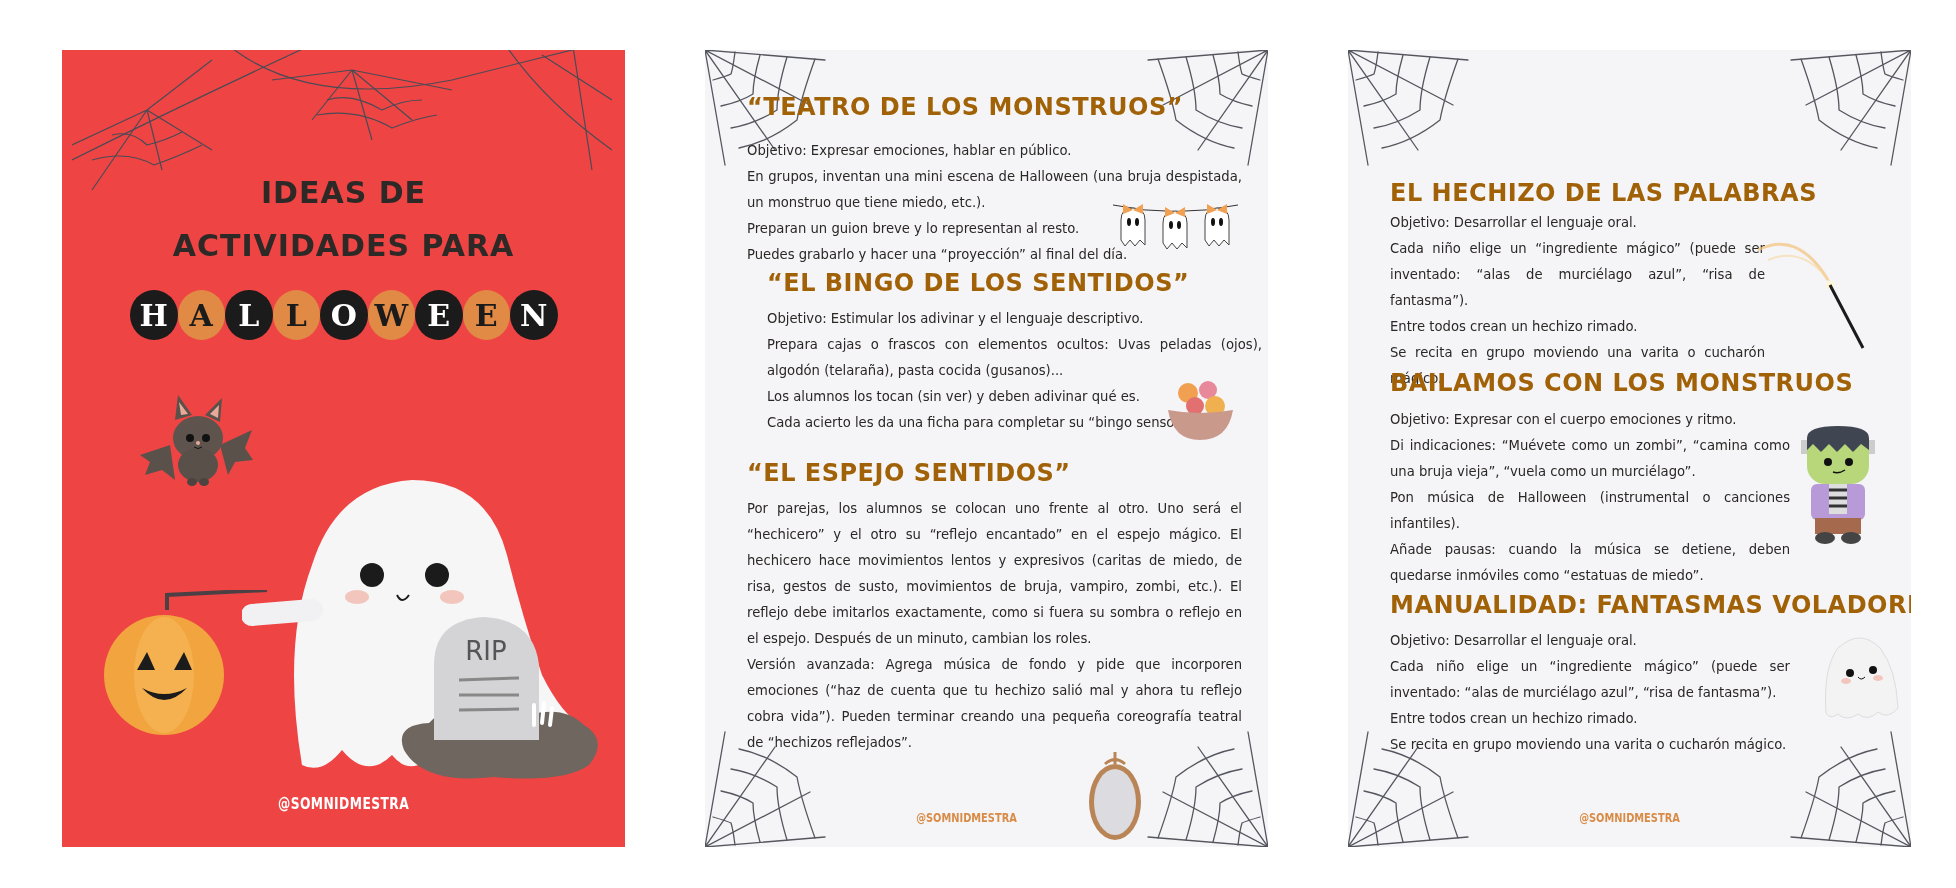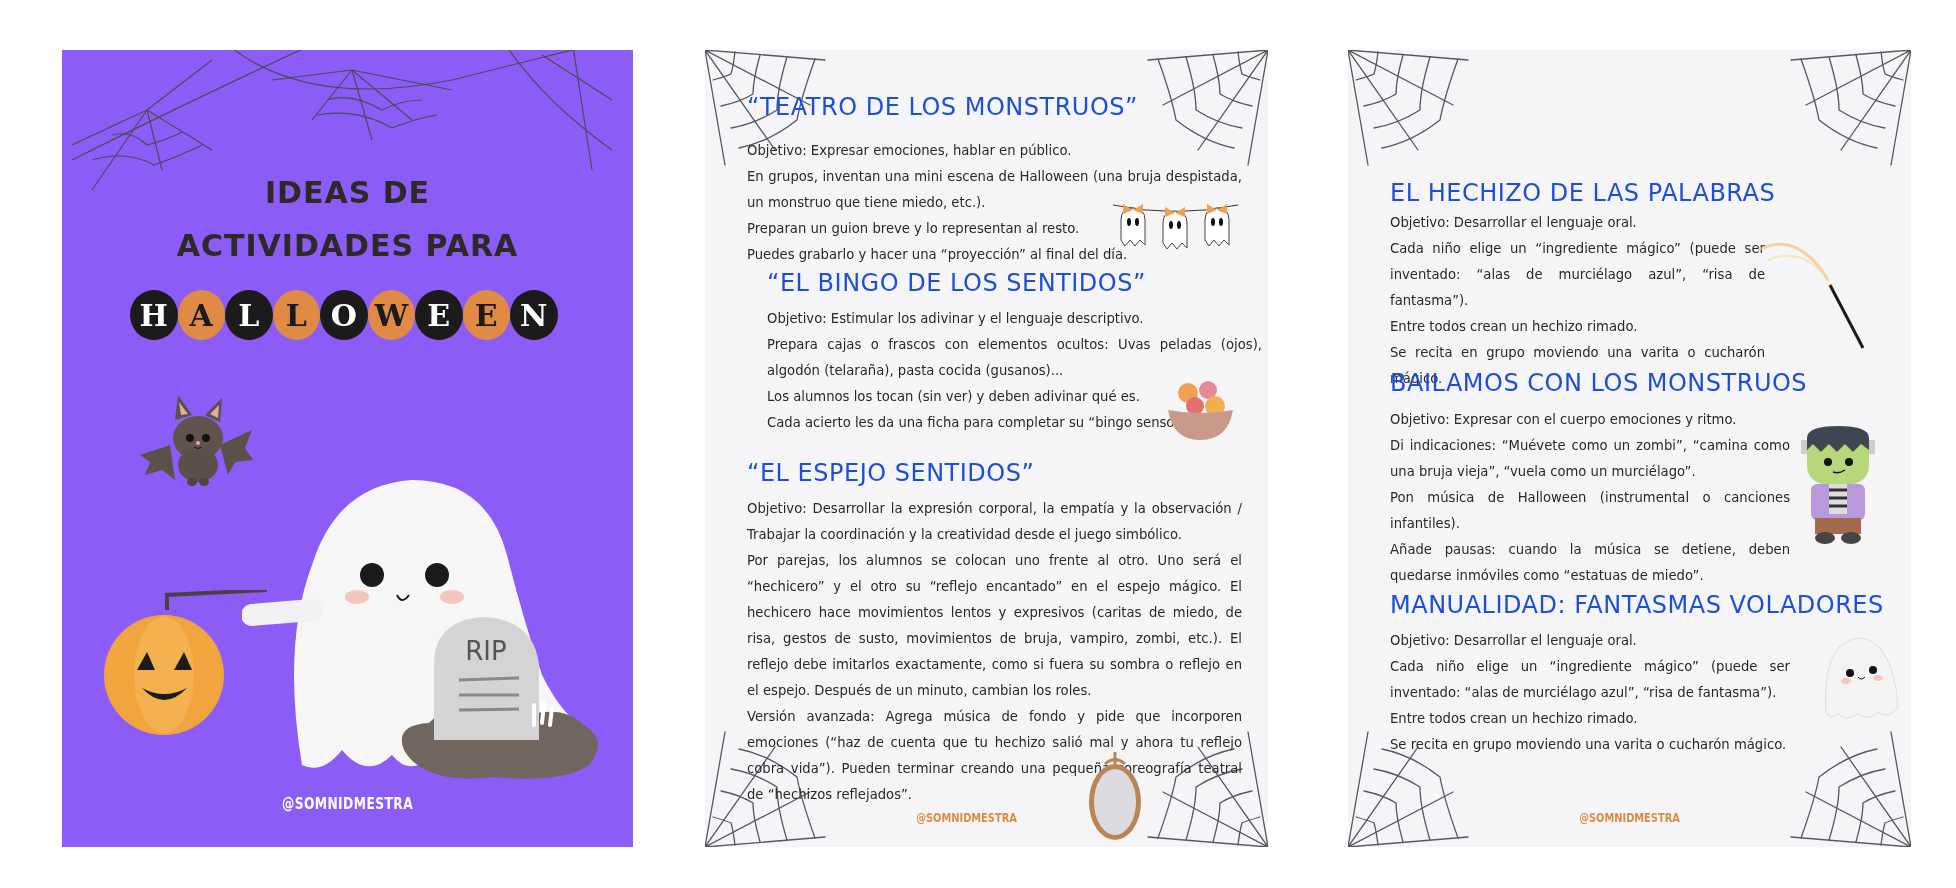--- a/index.html
+++ b/index.html
@@ -1,33 +1,33 @@
 <!DOCTYPE html>
 <html><head>
 <meta charset="utf-8">
 <style>
   html,body{margin:0;padding:0;}
   body{width:1956px;height:888px;background:#ffffff;position:relative;overflow:hidden;font-family:"DejaVu Sans",sans-serif;}
   .page{position:absolute;top:50px;height:797px;overflow:hidden;}
-  #p1{left:62px;width:563px;background:#8b5cf6;padding-left:8px;}
+  #p1{left:62px;width:563px;background:#ef4444;}
   #p2{left:705px;width:563px;background:#f5f5f8;}
   #p3{left:1348px;width:563px;background:#f5f5f8;}
   .web{position:absolute;}
   .web svg{display:block;}
   
   .cover-title{position:absolute;left:0;width:100%;text-align:center;font-family:"DejaVu Sans",sans-serif;font-weight:bold;color:#2c2926;font-size:30px;letter-spacing:1px;}
   .hw-row{position:absolute;top:240px;left:68px;display:flex;}
   .hw{width:47.5px;height:50px;border-radius:50%;display:flex;align-items:center;justify-content:center;font-family:"DejaVu Serif",serif;font-weight:bold;font-size:30px;}
   .hw.dark{background:#1c1b1b;color:#ffffff;}
   .hw.orange{background:#e08a45;color:#1c1b1b;}
   .handle-cover{position:absolute;bottom:34px;left:0;width:100%;text-align:center;color:#ffffff;font-family:"DejaVu Sans",sans-serif;font-weight:bold;font-size:15px;letter-spacing:0.5px;transform:scaleX(0.82);}
   .handle{position:absolute;bottom:22px;left:0;width:100%;text-align:center;color:#d98b45;font-family:"DejaVu Sans",sans-serif;font-weight:bold;font-size:12px;transform:scaleX(0.82);}
   
   .section{position:absolute;left:42px;}
-  .sec-title{font-family:"DejaVu Sans",sans-serif;font-weight:normal;font-size:24px;color:#1d4ed8;letter-spacing:0.5px;line-height:30px;white-space:nowrap;}
+  .sec-title{font-family:"DejaVu Sans",sans-serif;font-weight:bold;font-size:24px;color:#a16207;letter-spacing:0.5px;line-height:30px;white-space:nowrap;}
   .sec-body{font-family:"DejaVu Sans",sans-serif;font-size:13.2px;color:#2a2725;line-height:26px;text-align:justify;}
   .sec-body p{margin:0;}
   .illus{position:absolute;}
 </style>
 </head>
 <body>
 
 <svg width="0" height="0" style="position:absolute">
   <defs>
     <g id="webshape" fill="none" stroke="#55565e" stroke-width="1.3" stroke-linecap="round">
@@ -195,21 +195,20 @@
         <circle cx="45" cy="22" r="9" fill="#e8899a"></circle>
         <circle cx="52" cy="38" r="10" fill="#f0b050"></circle>
         <circle cx="32" cy="38" r="9" fill="#e27070"></circle>
       <path d="M5 42 Q37 48 70 42 Q65 72 37 72 Q10 72 5 42 Z" fill="#c99a8c"></path>
     </svg>
   </div>
 
   <div class="section" style="top:408px;width:495px;">
     <div class="sec-title">“EL ESPEJO SENTIDOS”</div>
     <div class="sec-body" style="margin-top:8px;">
-      <p>Objetivo: Desarrollar la expresión corporal, la empatía y la observación / Trabajar la coordinación y la creatividad desde el juego simbólico.</p>
       <p>Por parejas, los alumnos se colocan uno frente al otro. Uno será el “hechicero” y el otro su “reflejo encantado” en el espejo mágico. El hechicero hace movimientos lentos y expresivos (caritas de miedo, de risa, gestos de susto, movimientos de bruja, vampiro, zombi, etc.). El reflejo debe imitarlos exactamente, como si fuera su sombra o reflejo en el espejo. Después de un minuto, cambian los roles.</p>
       <p>Versión avanzada: Agrega música de fondo y pide que incorporen emociones (“haz de cuenta que tu hechizo salió mal y ahora tu reflejo cobra vida”). Pueden terminar creando una pequeña coreografía teatral de “hechizos reflejados”.</p>
     </div>
   </div>
   <div class="illus" style="left:375px;top:700px;">
     <svg width="70" height="95" viewBox="0 0 70 95">
       <ellipse cx="35" cy="52" rx="26" ry="38" fill="#b98556"></ellipse>
       <ellipse cx="35" cy="52" rx="21" ry="33" fill="#dcdbe0"></ellipse>
       <path d="M35 2 L35 14 M25 14 Q35 5 45 14" stroke="#b98556" stroke-width="3" fill="none"></path>
     </svg>

